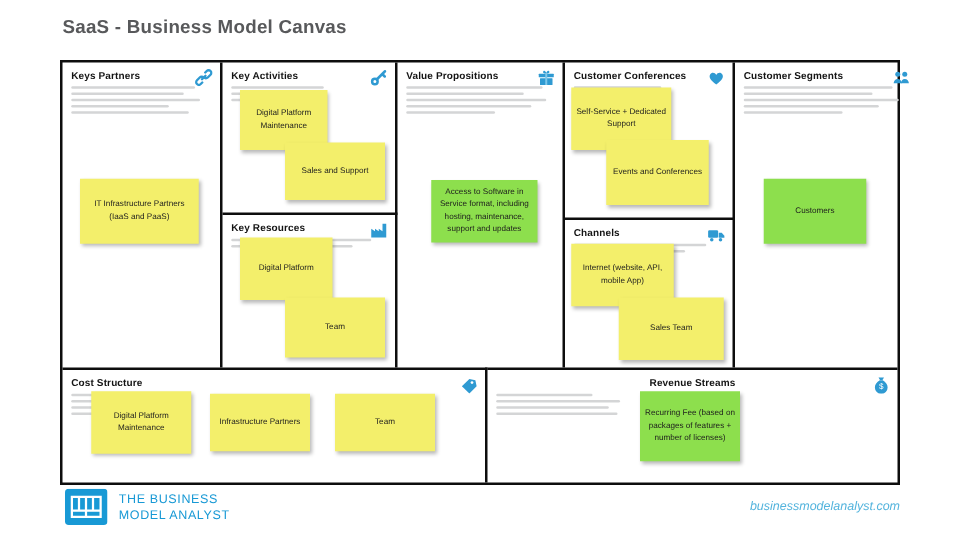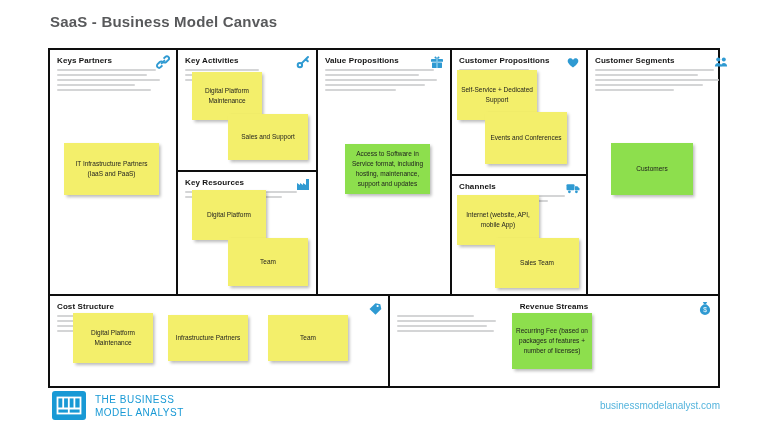--- a/index.html
+++ b/index.html
@@ -20,21 +20,21 @@
   .ln { height:2px; background:#d4d5d6; margin:3px 0; border-radius:1px; }
   .note { position:absolute; display:flex; align-items:center; justify-content:center;
           text-align:center; font-size:6.5px; line-height:1.55; color:#1d1d1d;
           padding:3px 4px; box-shadow:1.5px 2px 3px rgba(0,0,0,.28); z-index:5; }
   .yellow { background:#f3ef6b; }
   .green  { background:#8ddf4d; }
   .footer-logo { position:absolute; left:52px; top:391px; width:34px; height:29px; }
   .brand { position:absolute; left:95px; top:394px; font-size:10px; font-weight:normal;
            color:#1899d5; line-height:1.25; letter-spacing:.5px; }
   .website { position:absolute; right:48px; top:400px; font-size:10px; color:#54b4dd;
-             text-decoration:none; }
+             text-decoration:none;font-style:italic; }
 </style>
 </head>
 <body>
 
 <div class="page-title">SaaS - Business Model Canvas</div>
 
 <div id="canvas">
 
   <div class="section br" style="left:0;top:0;width:128px;height:244px;">
     <div class="hdr">Keys Partners</div>
@@ -102,21 +102,21 @@
     <div class="lines">
       <div class="ln" style="width:92%"></div>
         <div class="ln" style="width:80%"></div>
       <div class="ln" style="width:95%"></div>
         <div class="ln" style="width:85%"></div>
       <div class="ln" style="width:60%"></div>
     </div>
   </div>
 
   <div class="section br bb" style="left:402px;top:0;width:136px;height:126px;">
-    <div class="hdr">Customer Propositions</div>
+    <div class="hdr">Customer Conferences</div>
     <span class="icon">
       <svg viewBox="0 0 14 14">
           <path fill="#2f9ad2" d="M7 12.6C2.4 9.3.9 6.8 2.1 4.6 3.2 2.6 6 2.9 7 4.9c1-2 3.8-2.3 4.9-.3 1.2 2.2-.3 4.7-4.9 8z"></path>
         </svg>
     </span>
     <div class="lines">
       <div class="ln" style="width:58%"></div>
     </div>
   </div>
 

